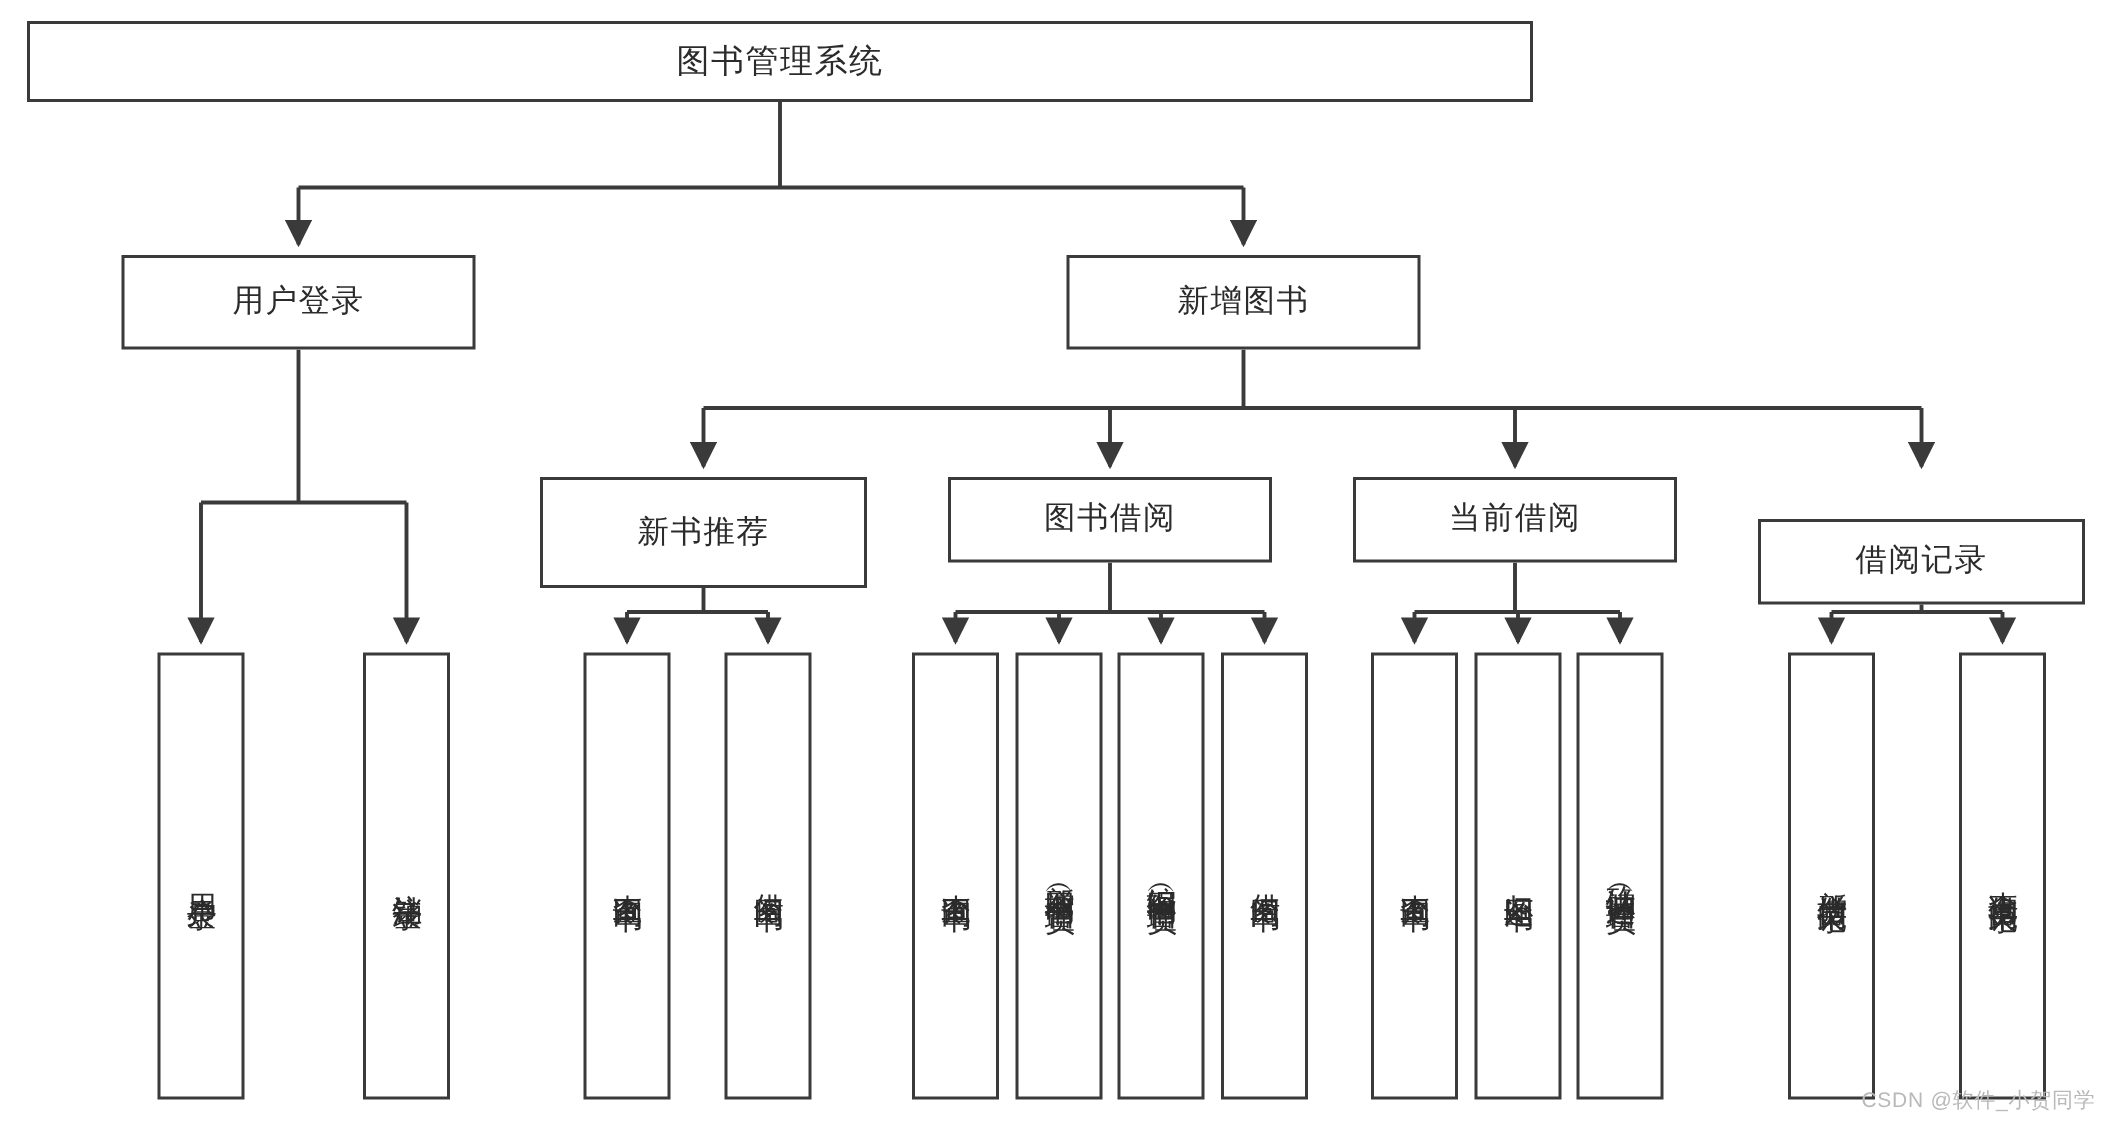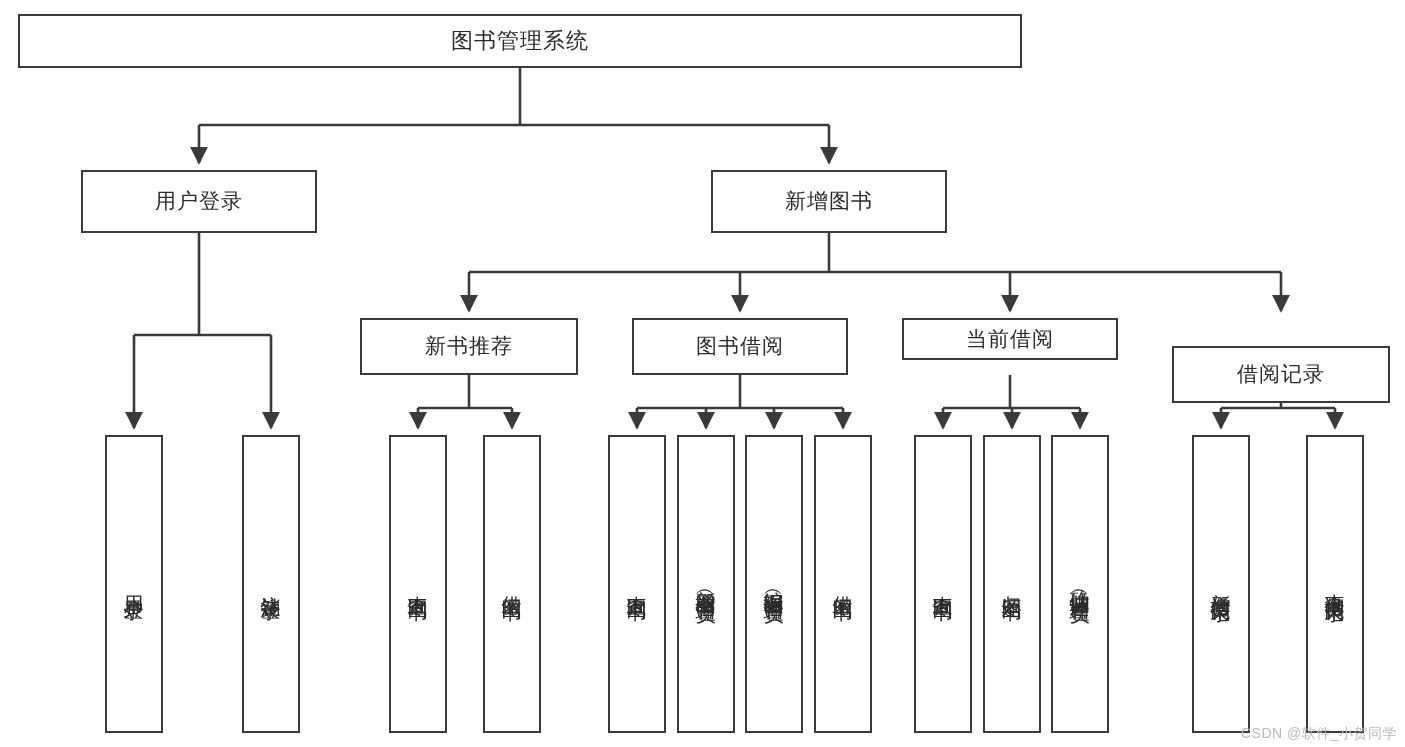--- a/index.html
+++ b/index.html
@@ -92,27 +92,27 @@
   <span>图书管理系统</span>
 </div>
 
 <div class="node" style="left:81px;top:170px;width:236px;height:63px;">
   <span>用户登录</span>
 </div>
 <div class="node" style="left:711px;top:170px;width:236px;height:63px;">
   <span>新增图书</span>
 </div>
 
-<div class="node" style="left:360px;top:318px;width:218px;height:57px;">
+<div class="node" style="left:360px;top:318px;width:218px;height:74px;">
   <span>新书推荐</span>
 </div>
 <div class="node" style="left:632px;top:318px;width:216px;height:57px;">
   <span>图书借阅</span>
 </div>
-<div class="node" style="left:902px;top:318px;width:216px;height:42px;">
+<div class="node" style="left:902px;top:318px;width:216px;height:57px;">
   <span>当前借阅</span>
 </div>
 <div class="node" style="left:1172px;top:318px;width:218px;height:57px;margin-top:28px;">
   <span>借阅记录</span>
 </div>
 
 <div class="node leaf" style="left:105px;top:435px;width:58px;height:298px;">
   <span class="vtext">用户登录</span>
 </div>
 <div class="node leaf" style="left:242px;top:435px;width:58px;height:298px;">

